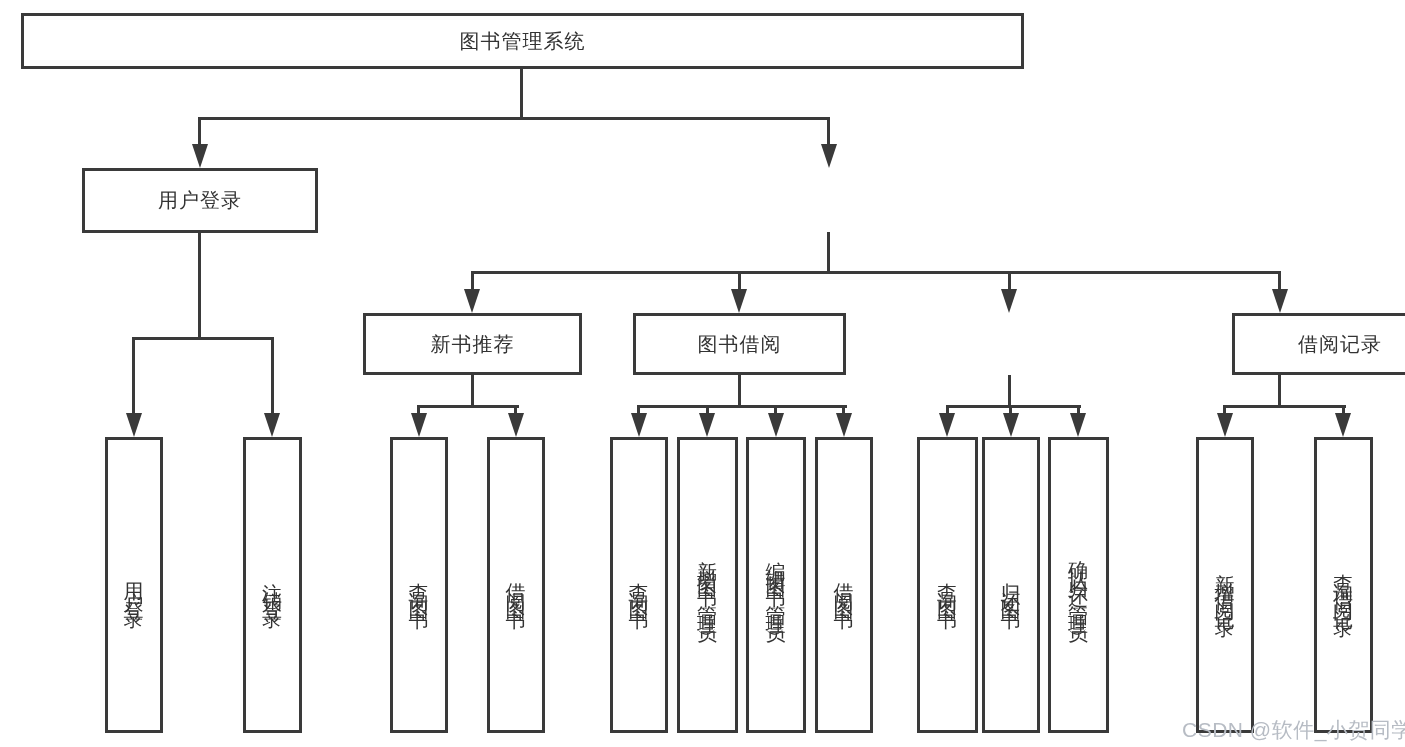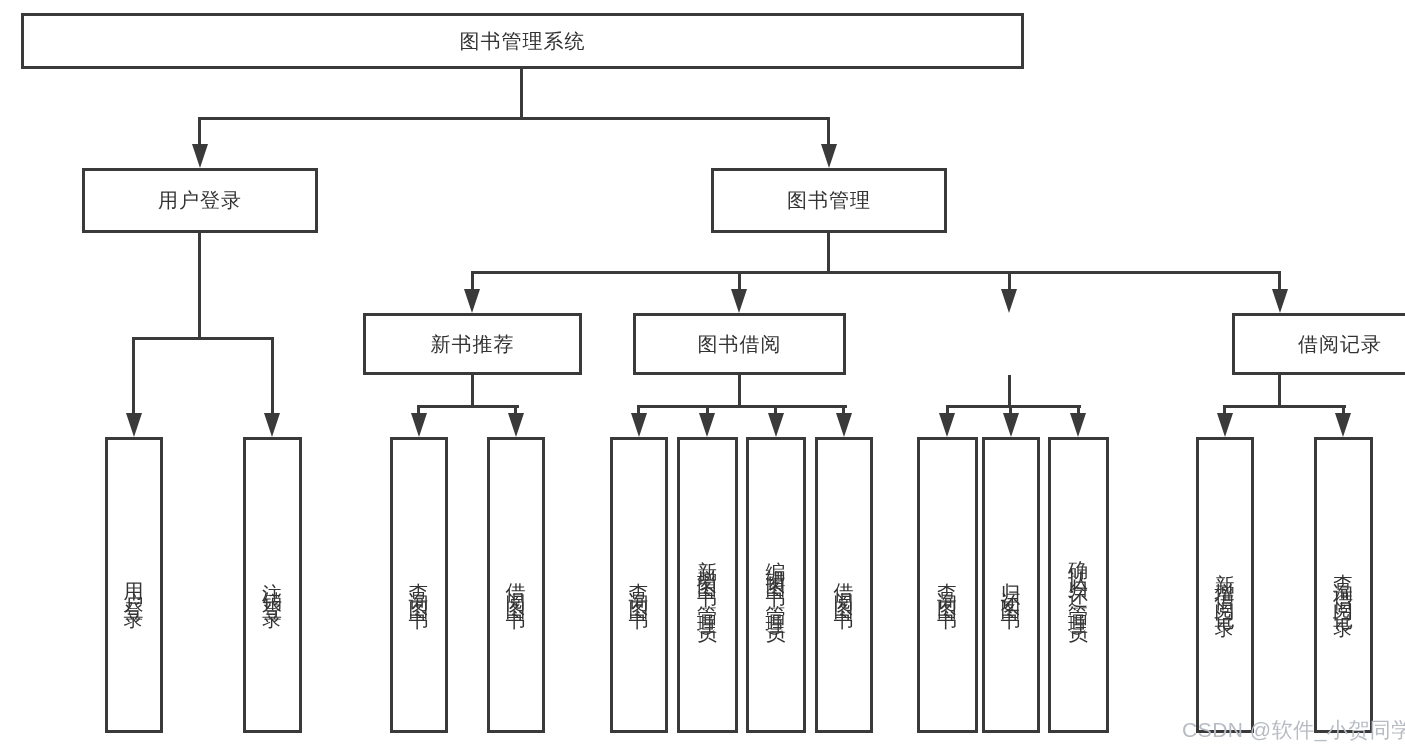--- a/index.html
+++ b/index.html
@@ -39,23 +39,20 @@
 <body>
 
 <div class="canvas">
 
   <div class="box" style="left:21px;top:13px;width:1003px;height:56px">
     <span>图书管理系统</span>
   </div>
 
   <div class="box" style="left:82px;top:168px;width:236px;height:65px">
     <span>用户登录</span>
-  </div>
-  <div class="box" style="left:711px;top:168px;width:236px;height:65px">
-    <span>图书管理</span>
   </div>
 
   <div class="box" style="left:363px;top:313px;width:219px;height:62px">
     <span>新书推荐</span>
   </div>
   <div class="box" style="left:633px;top:313px;width:213px;height:62px">
     <span>图书借阅</span>
   </div>
   <div class="box" style="left:1232px;top:313px;width:216px;height:62px">
     <span>借阅记录</span>

